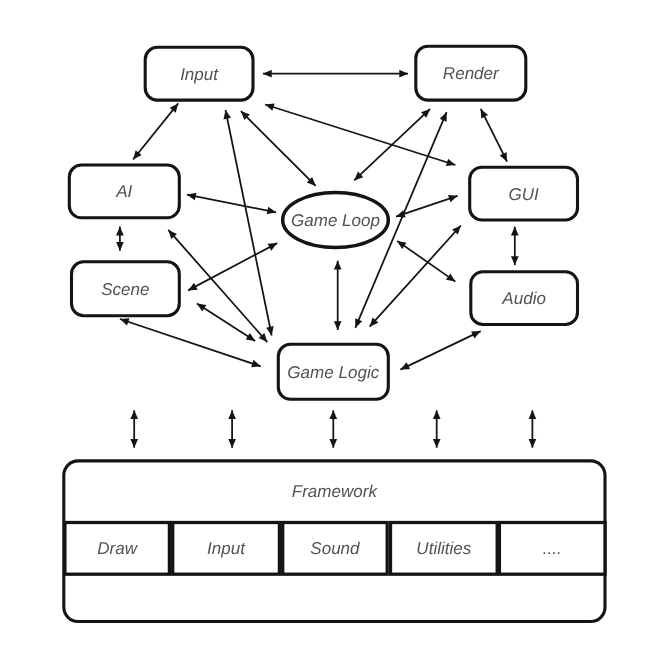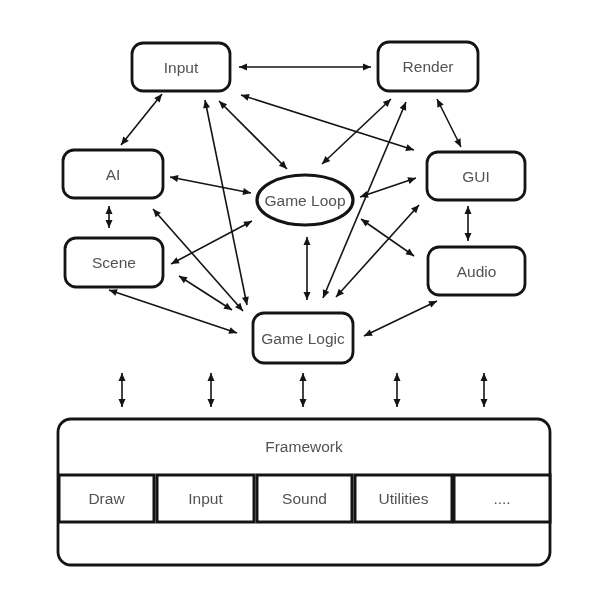--- a/index.html
+++ b/index.html
@@ -8,20 +8,21 @@
     background: #ffffff;
     width: 600px;
     height: 600px;
     overflow: hidden;
     font-family: "Liberation Sans", sans-serif;
   }
   #stage {
     width: 600px;
     height: 468px;
     position: relative;
+    font-style: italic;
   }
   svg { display: block; }
   .node-box   { fill: #ffffff; stroke: #141414; stroke-width: 2.8px; }
   .node-ellipse { fill: #ffffff; stroke: #141414; stroke-width: 3.2px; }
   .node-label {
     fill: #525252;
     font-family: "Liberation Sans", sans-serif;
     font-size: 15.5px;
     text-anchor: middle;
   }

